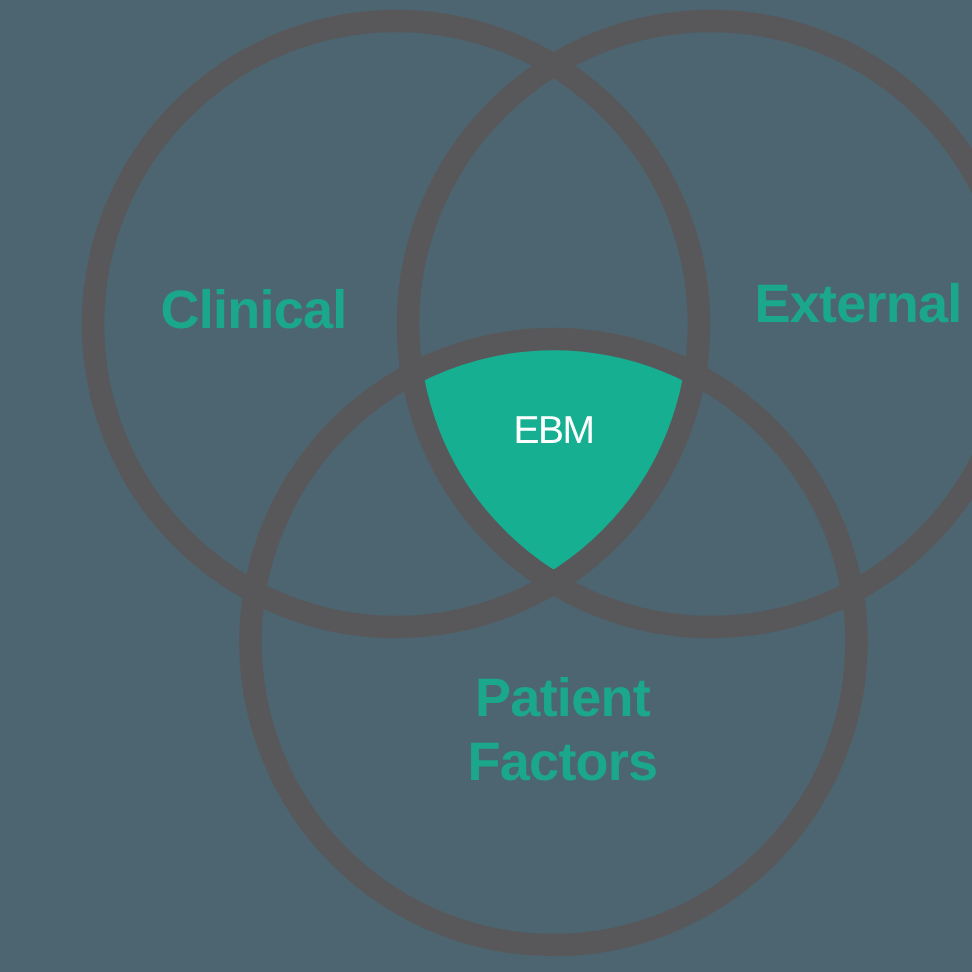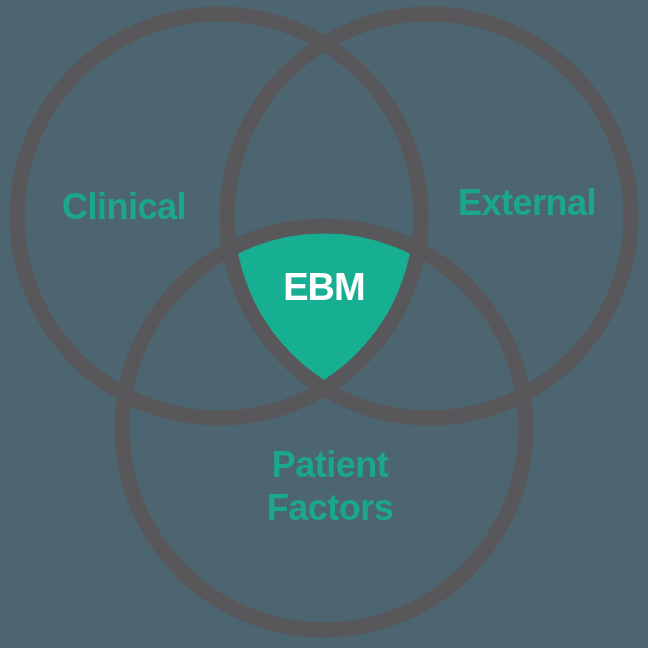--- a/index.html
+++ b/index.html
@@ -7,41 +7,42 @@
     padding: 0;
     width: 648px;
     height: 648px;
     overflow: hidden;
     font-family: "Liberation Sans", "DejaVu Sans", sans-serif;
   }
   .canvas {
     position: relative;
     width: 572px;
     height: 648px;
+    margin-left: 45px;
   }
   .canvas svg {
     position: absolute;
     left: 0;
     top: 0;
   }
   .region-label {
     position: absolute;
     transform: translate(-50%, -50%);
     text-align: center;
     font-weight: bold;
     font-size: 36px;
     line-height: 43px;
     letter-spacing: -0.5px;
     white-space: nowrap;
   }
   .center-label {
     position: absolute;
     transform: translate(-50%, -50%);
-    font-weight: bold;
-    font-size: 38px;
+    font-weight: normal;
+    font-size: 26px;
     letter-spacing: -1px;
     white-space: nowrap;
   }
   .label-clinical { left: 124px; top: 206px; }
   .label-external { left: 527px; top: 202px; text-align: center; }
   .label-patient  { left: 330px; top: 486px; }
   .label-ebm      { left: 324px; top: 287px; }
 </style>
 </head>
 <body style="background: rgb(77, 101, 112);">

